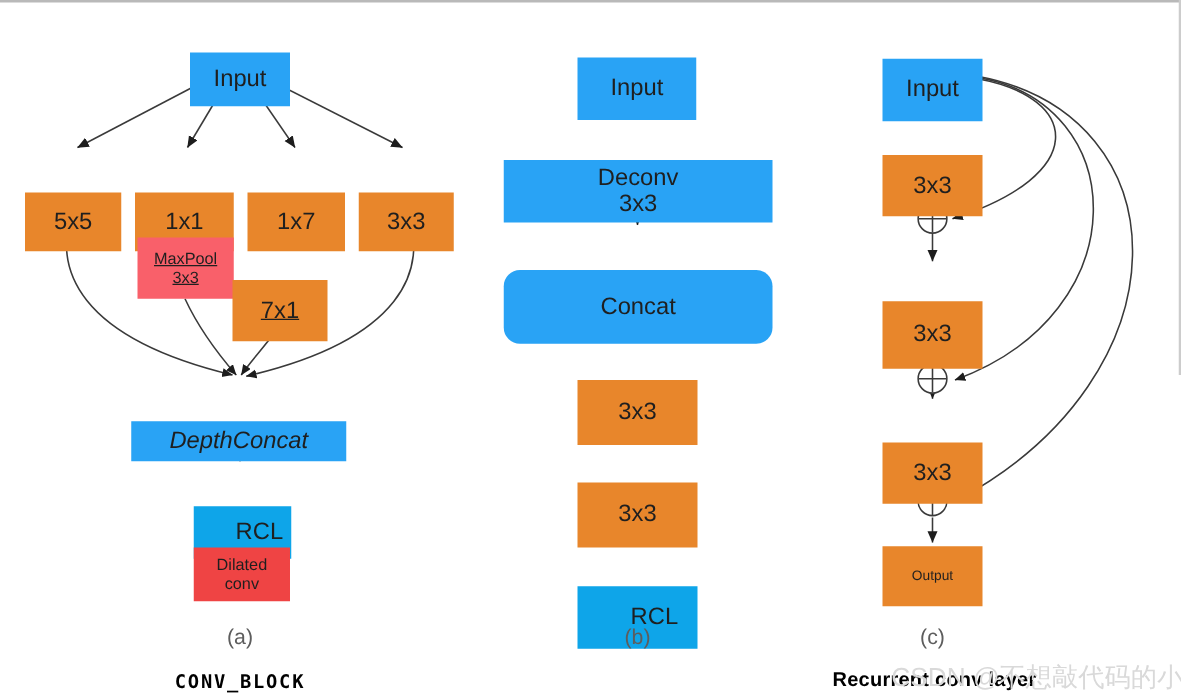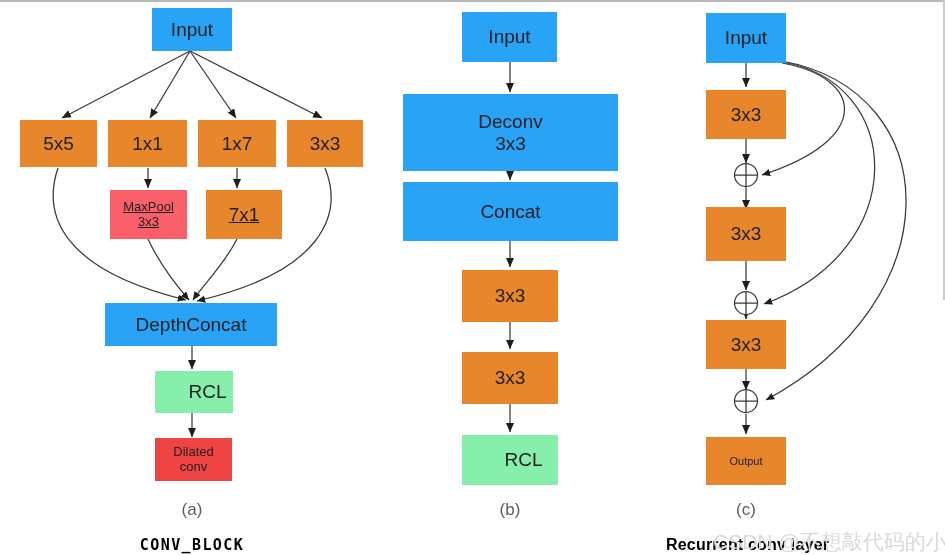--- a/index.html
+++ b/index.html
@@ -45,25 +45,25 @@
     align-items: center;
     justify-content: center;
     text-align: center;
     color: #1f1f1f;
     line-height: 1.12;
     box-sizing: border-box;
     white-space: pre-line;
   }
   .blue   { background: #29a3f5; }
   .orange { background: #e8862b; }
-  .green  { background: #86efac; padding-left: 27px; }
+  .green  { background: #0ea5e9; padding-left: 27px; }
   .yellow { background: #ef4444; }
   .red    { background: #f9606a; }
 
-  .t-lg { font-size: 19px; }
+  .t-lg { font-size: 19px; margin-top: 34px; }
   .t-md { font-size: 11px; }
   .t-sm { font-size: 13px; }
 
   .sub-label {
     position: absolute;
     font-size: 17px;
     color: #5d5d5d;
     text-align: center;
   }
   .caption {
@@ -164,39 +164,39 @@
 
   <div class="node orange t-lg" style="left:108px; top:120px; width:79px; height:47px;text-align:center;">1x1</div>
 
   <div class="node orange t-lg" style="left:198px; top:120px; width:78px; height:47px;">1x7</div>
 
   <div class="node orange t-lg" style="left:287px; top:120px; width:76px; height:47px;">3x3</div>
 
   <div class="node red t-sm" style="left:110px; top:190px; width:77px; height:49px;text-decoration:underline;">MaxPool
 3x3</div>
 
-  <div class="node orange t-lg" style="left:206px; top:190px; width:76px; height:49px;text-decoration:underline;">7x1</div>
-
-  <div class="node blue t-lg" style="left:105px; top:303px; width:172px; height:43px;">DepthConcat</div>
+  <div class="node orange t-lg" style="left:186px; top:190px; width:76px; height:49px;text-decoration:underline;">7x1</div>
+
+  <div class="node blue t-lg" style="left:105px; top:303px; width:172px; height:32px;font-style:italic;">DepthConcat</div>
 
   <div class="node green t-lg" style="left:155px; top:371px; width:78px; height:42px;">RCL</div>
 
   <div class="node yellow t-sm" style="left:155px; top:438px; width:77px; height:43px;">Dilated
 conv</div>
 
   <div class="sub-label" style="left:142px; top:500px; width:100px;">(a)</div>
 
   <div class="caption" style="left:92px; top:536px; width:200px;">CONV_BLOCK</div>
 
   <div class="node blue t-lg" style="left:462px; top:12px; width:95px; height:50px;">Input</div>
 
-  <div class="node blue t-lg" style="left:403px; top:94px; width:215px; height:77px;">Deconv
+  <div class="node blue t-lg" style="left:403px; top:94px; width:215px; height:50px;">Deconv
 3x3</div>
 
-  <div class="node blue t-lg" style="left:403px; top:182px; width:215px; height:59px;">Concat</div>
+  <div class="node blue t-lg" style="left:403px; top:182px; width:215px; height:59px;border-radius:13px;">Concat</div>
 
   <div class="node orange t-lg" style="left:462px; top:270px; width:96px; height:52px;">3x3</div>
 
   <div class="node orange t-lg" style="left:462px; top:352px; width:96px; height:52px;">3x3</div>
 
   <div class="node green t-lg" style="left:462px; top:435px; width:96px; height:50px;">RCL</div>
 
   <div class="sub-label" style="left:460px; top:500px; width:100px;">(b)</div>
 
 

